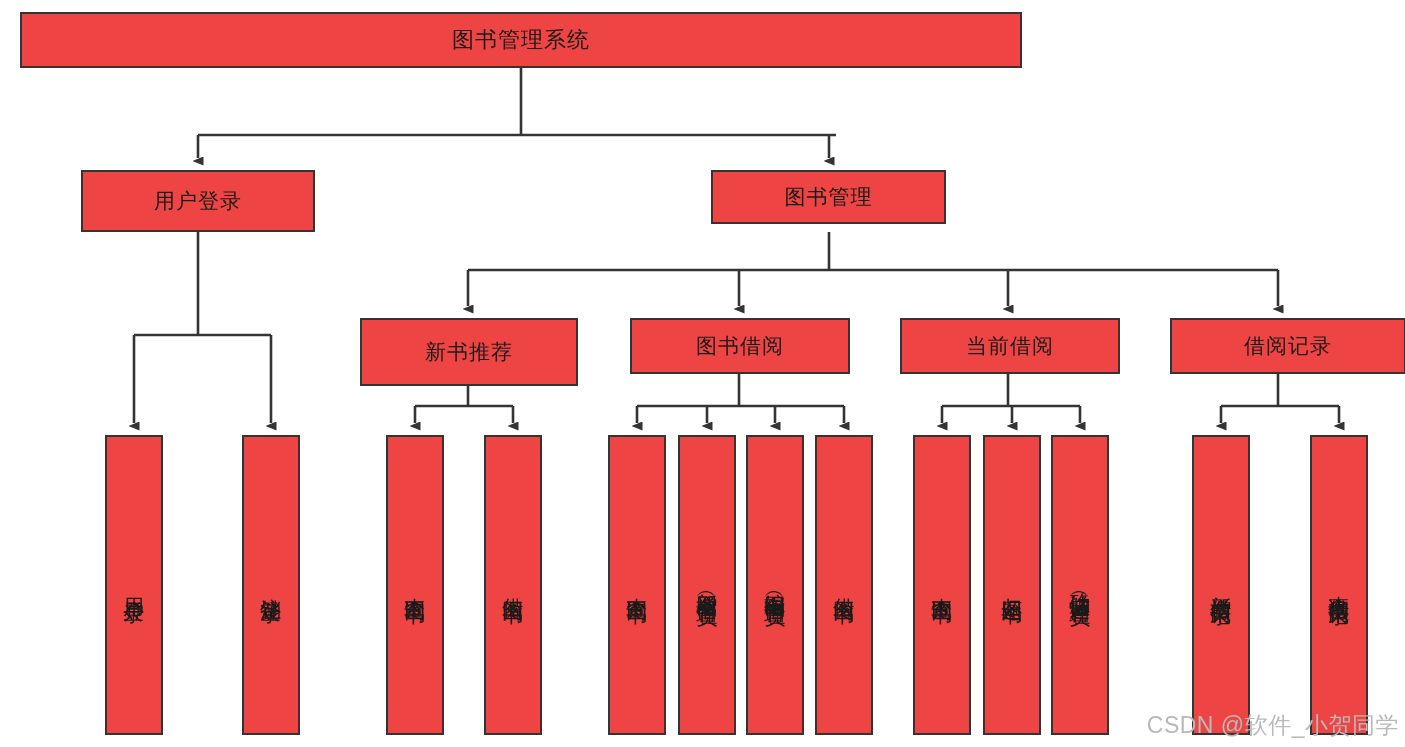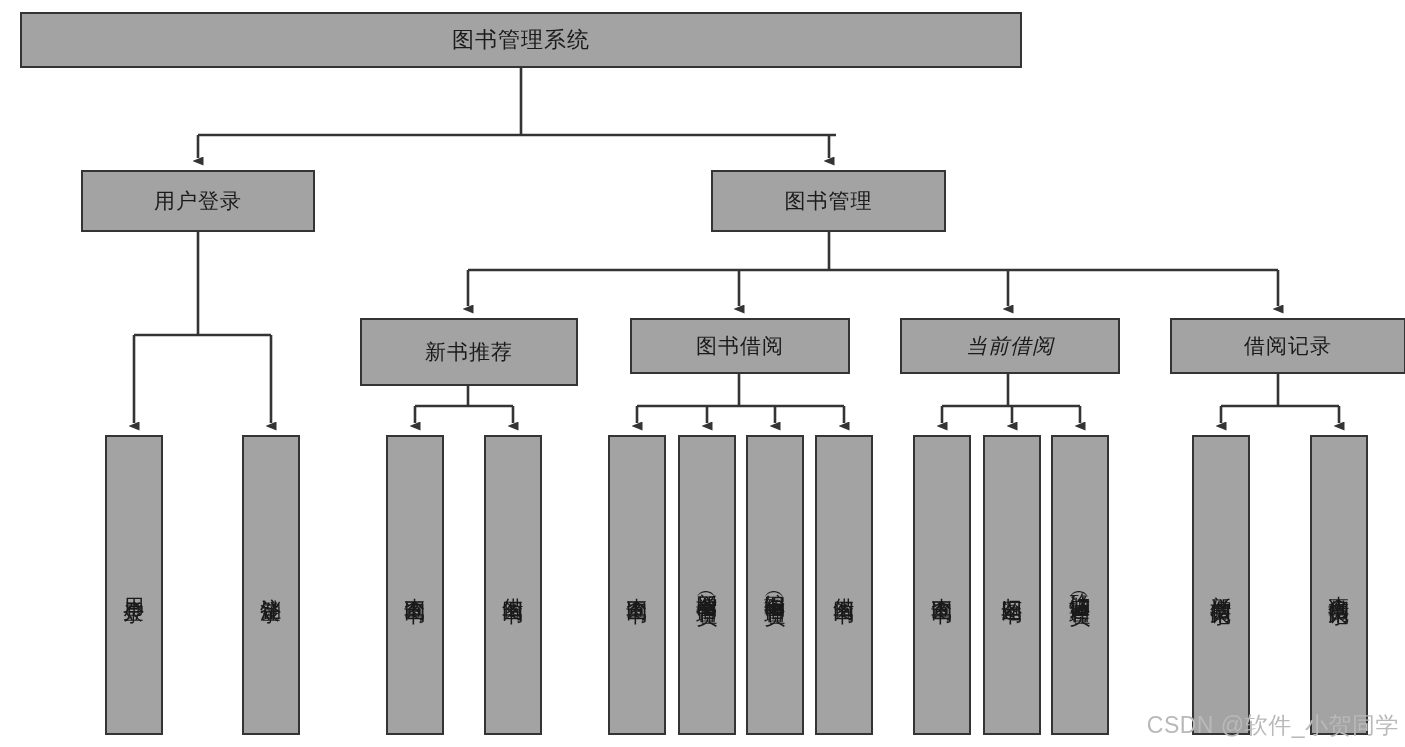--- a/index.html
+++ b/index.html
@@ -1,20 +1,20 @@
 <!DOCTYPE html>
 <html><head>
 <meta charset="utf-8">
 <style>
   html,body{margin:0;padding:0;background:#ffffff;}
   body{width:1405px;height:747px;overflow:hidden;
        font-family:"Liberation Sans","DejaVu Sans",sans-serif;}
   #diagram{position:relative;width:1405px;height:747px;background:#ffffff;}
   svg#edges{position:absolute;left:0;top:0;width:1405px;height:747px;}
-  .node{position:absolute;box-sizing:border-box;background:#a3a3a3;
+  .node{position:absolute;box-sizing:border-box;background:#ef4444;
         border:2.5px solid #343434;display:flex;align-items:center;
         justify-content:center;color:#1a1a1a;}
   .node.h{font-size:21px;letter-spacing:1px;white-space:nowrap;}
   .node.root{font-size:22px;}
   .node.v{writing-mode:vertical-rl;text-orientation:upright;
           font-size:21px;line-height:1.32;letter-spacing:2px;
           padding-top:12px;padding-bottom:12px;text-align:center;}
   .watermark{position:absolute;right:6px;bottom:6px;font-size:23px;
              color:#b9b9b9;white-space:nowrap;letter-spacing:0.5px;}
 </style>
@@ -70,26 +70,26 @@
       <path d="M1221,406 L1339,406"></path>
       <path d="M1221,406 L1221,423" marker-end="url(#arrow)"></path>
       <path d="M1339,406 L1339,423" marker-end="url(#arrow)"></path>
     </g>
   </svg>
 
   <div class="node h root" id="node-root" style="left: 20px; top: 12px; width: 1002px; height: 56px;">图书管理系统</div>
 
   <div id="level2-container">
       <div class="node h" style="left: 81px; top: 170px; width: 234px; height: 62px;">用户登录</div>
-      <div class="node h" style="left: 711px; top: 170px; width: 235px; height: 62px;">图书管理</div>
+      <div class="node h" style="left: 711px; top: 170px; width: 235px; height: 54px;">图书管理</div>
     </div>
   <div id="level3-container">
       <div class="node h" style="left: 360px; top: 318px; width: 218px; height: 68px;">新书推荐</div>
       <div class="node h" style="left: 630px; top: 318px; width: 220px; height: 56px;">图书借阅</div>
-      <div class="node h" style="left: 900px; top: 318px; width: 220px; height: 56px; font-style: italic;">当前借阅</div>
+      <div class="node h" style="left: 900px; top: 318px; width: 220px; height: 56px;">当前借阅</div>
       <div class="node h" style="left: 1170px; top: 318px; width: 236px; height: 56px;">借阅记录</div>
     </div>
   <div id="leaves-container">
       <div class="node v" style="left: 105px; top: 435px; width: 58px; height: 300px;">用户登录</div>
       <div class="node v" style="left: 242px; top: 435px; width: 58px; height: 300px;">注销登录</div>
       <div class="node v" style="left: 386px; top: 435px; width: 58px; height: 300px;">查询图书</div>
       <div class="node v" style="left: 484px; top: 435px; width: 58px; height: 300px;">借阅图书</div>
       <div class="node v" style="left: 608px; top: 435px; width: 58px; height: 300px;">查询图书</div>
       <div class="node v" style="left: 678px; top: 435px; width: 58px; height: 300px;">新增图书（管理员）</div>
       <div class="node v" style="left: 746px; top: 435px; width: 58px; height: 300px;">编辑图书（管理员）</div>

